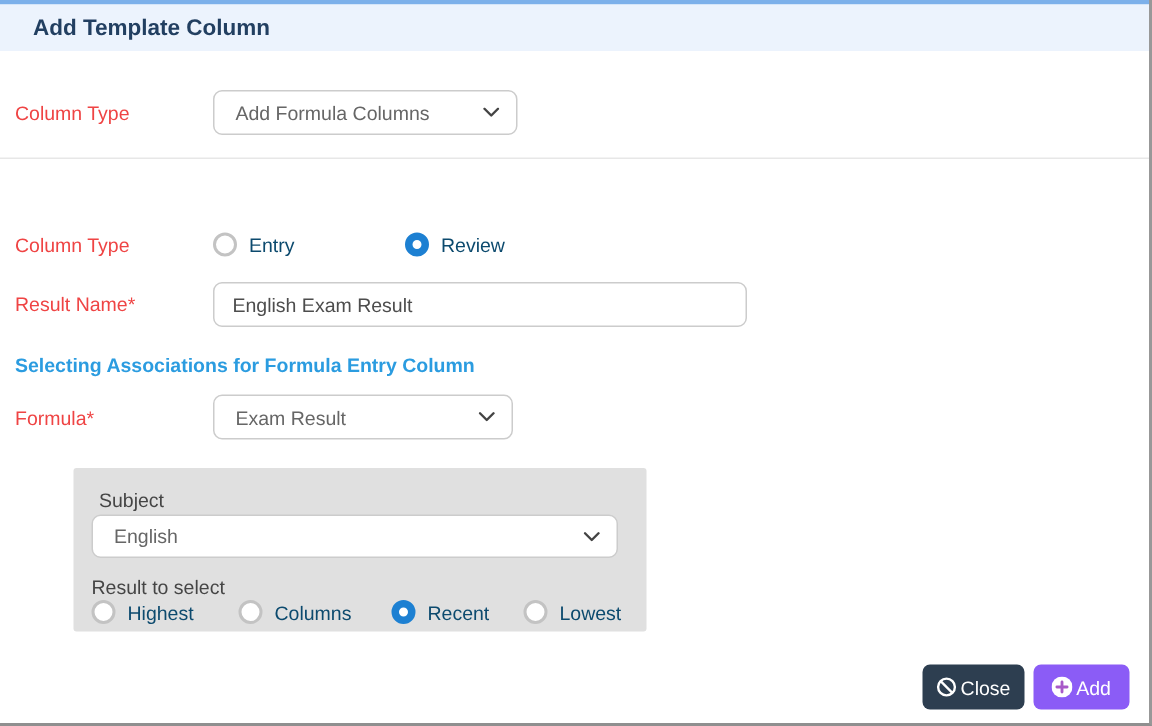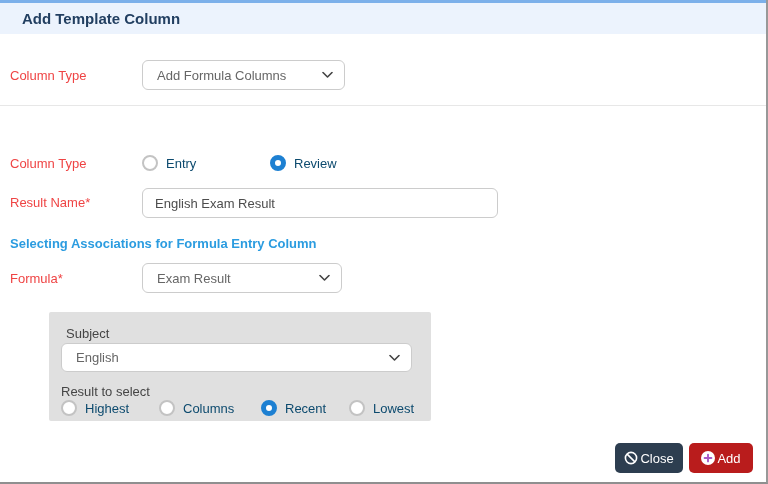--- a/index.html
+++ b/index.html
@@ -31,21 +31,21 @@
 
   .panel { position:absolute; left:10px; top:312px; width:382px; height:109px;
            background:#e0e0e0; border-radius:2px;margin-left:39px; }
   .panel .p-lbl { position:absolute; font-size:13px; color:#454545; }
 
   .btn { position:absolute; top:443px; height:30px; border:none; border-radius:5px;
          display:flex; align-items:center; justify-content:center; gap:2px;
          font-size:13px; color:#fff; cursor:pointer;
          font-family:"Liberation Sans","DejaVu Sans",sans-serif; }
   .btn-close { left:615px; width:68px; background:#2d3e50; }
-  .btn-add { left:689px; width:64px; background:#b91c1c; }
+  .btn-add { left:689px; width:64px; background:#8b5cf6; }
 </style>
 </head>
 <body>
 
 <div class="page">
   <div class="top-line"></div>
 
   <div class="header">
     <span class="header-title">Add Template Column</span>
   </div>

